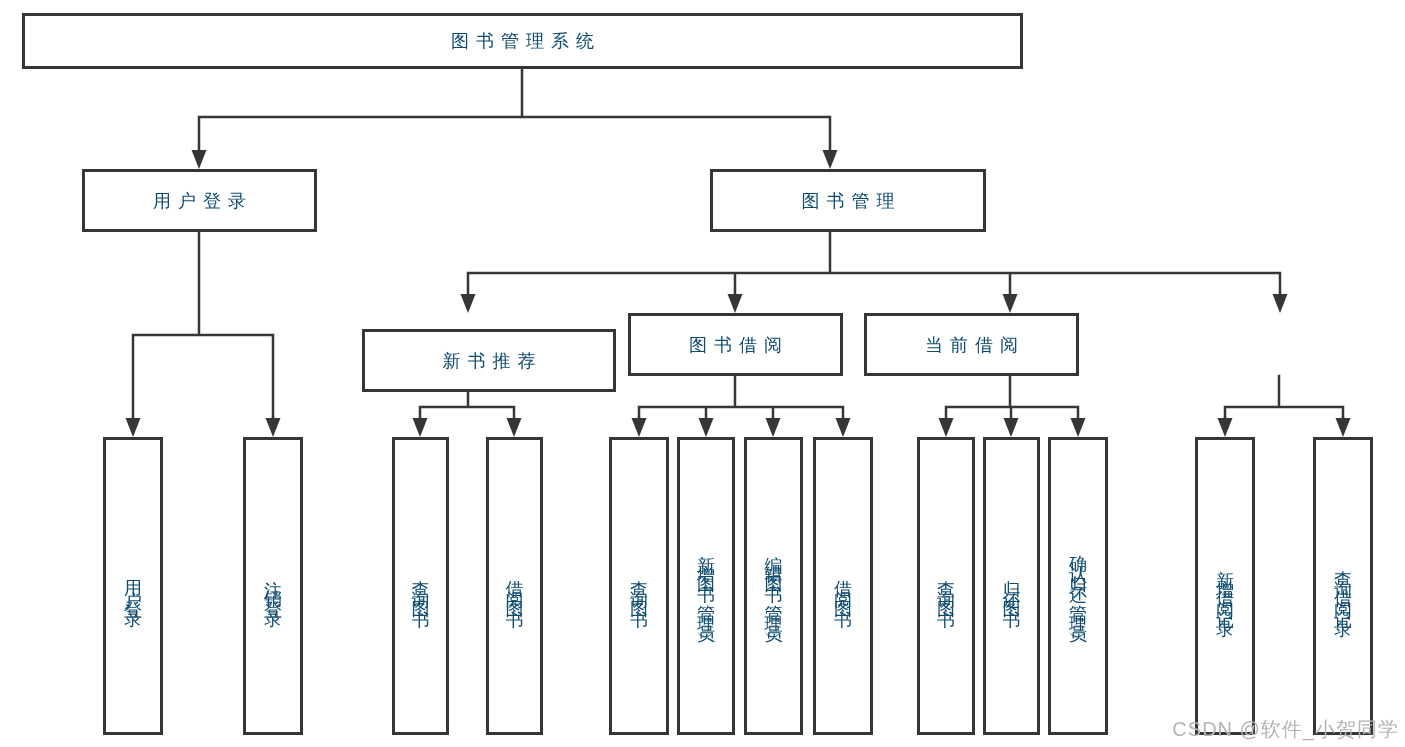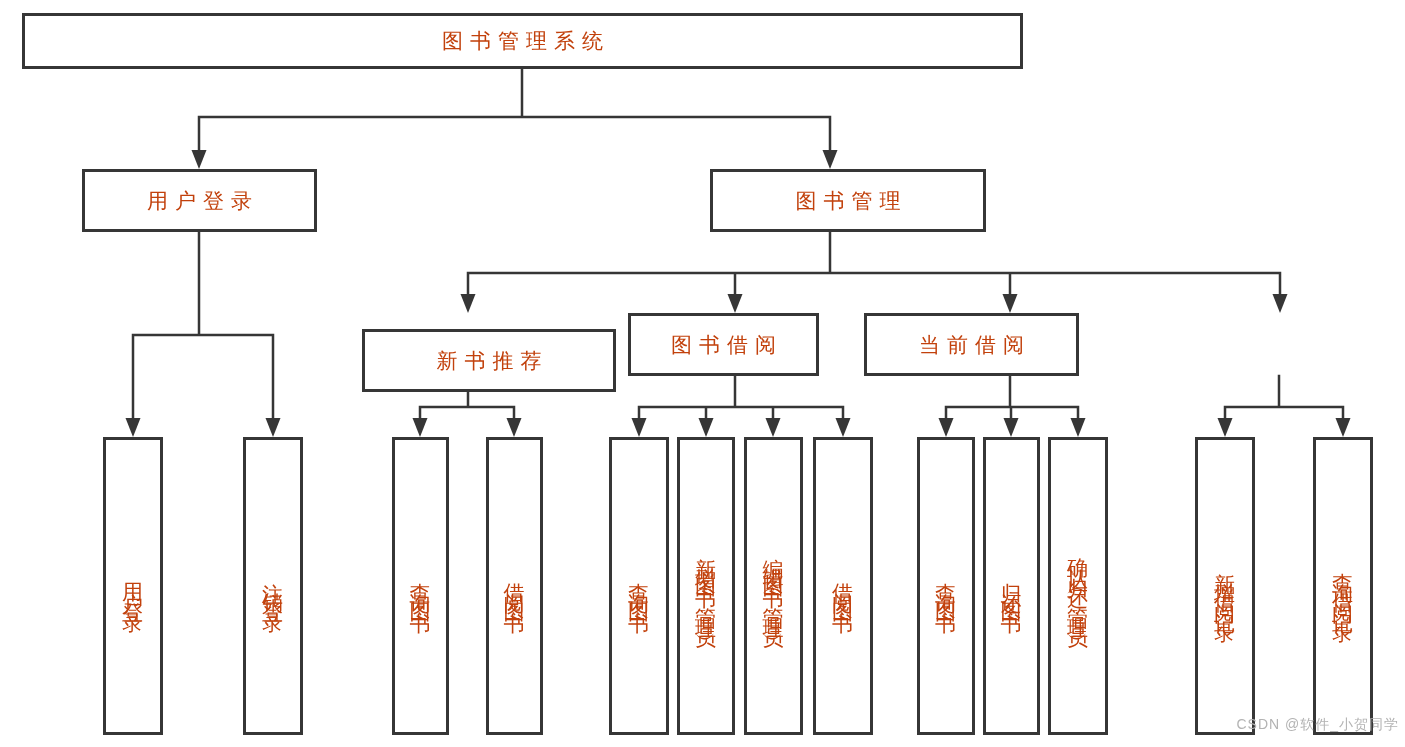--- a/index.html
+++ b/index.html
@@ -19,40 +19,40 @@
     pointer-events: none;
   }
   .box {
     position: absolute;
     box-sizing: border-box;
     border: 3px solid #363636;
     background: #ffffff;
     display: flex;
     align-items: center;
     justify-content: center;
-    font-size: 21px;
-    color: #c2410c;
+    font-size: 18px;
+    color: #0c4a6e;
   }
   .box .h-label {
     letter-spacing: 7px;
     text-indent: 7px;
     white-space: nowrap;
   }
   .box .v-label {
     writing-mode: vertical-rl;
     text-orientation: mixed;
     letter-spacing: 10px;
     line-height: 1;
     white-space: nowrap;
   }
   .watermark {
     position: absolute;
     top: 716px;
     right: 6px;
-    font-size: 14px;
+    font-size: 20px;
     letter-spacing: 1px;
     color: #b3b3b3;
     z-index: 5;
     white-space: nowrap;
   }
 </style>
 </head>
 <body>
 
 <div class="stage">
@@ -97,21 +97,21 @@
   <div class="box" style="left:82px; top:169px; width:235px; height:63px;">
     <span class="h-label">用户登录</span>
   </div>
   <div class="box" style="left:710px; top:169px; width:276px; height:63px;">
     <span class="h-label">图书管理</span>
   </div>
 
   <div class="box" style="left:362px; top:329px; width:254px; height:63px;">
     <span class="h-label">新书推荐</span>
   </div>
-  <div class="box" style="left:628px; top:313px; width:191px; height:63px;">
+  <div class="box" style="left:628px; top:313px; width:215px; height:63px;">
     <span class="h-label">图书借阅</span>
   </div>
   <div class="box" style="left:864px; top:313px; width:215px; height:63px;">
     <span class="h-label">当前借阅</span>
   </div>
 
   <div class="box" style="left:103px; top:437px; width:60px; height:298px;">
     <span class="v-label">用户登录</span>
   </div>
   <div class="box" style="left:243px; top:437px; width:60px; height:298px;">

